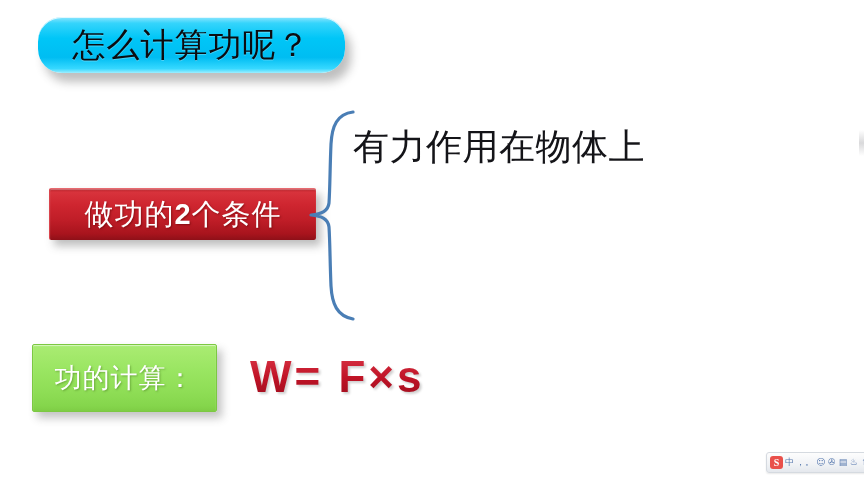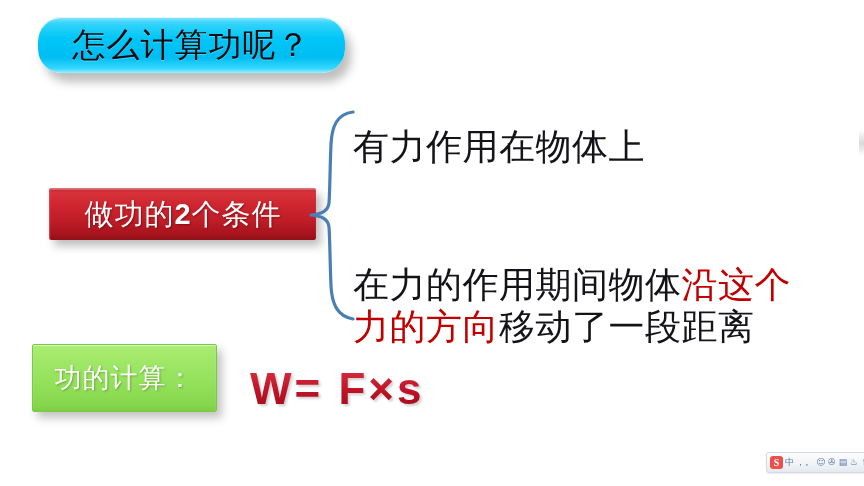--- a/index.html
+++ b/index.html
@@ -139,21 +139,21 @@
     top: 248px;
     white-space: normal;
     width: 450px;
   }
   .hl-red { color: #c00000; }
 
   
   #formula-text {
     position: absolute;
     left: 250px;
-    top: 364px;
+    top: 352px;
     font-family: "Liberation Sans", "DejaVu Sans", sans-serif;
     font-weight: bold;
     font-size: 44px;
     letter-spacing: 3px;
     color: #c3182c;
     background: linear-gradient(to bottom,
                 #e2596a 0%,
                 #d22a3c 18%,
                 #bf1326 52%,
                 #a50f20 85%,
@@ -226,21 +226,20 @@
     <span class="plate-text"><span>做功的</span><b>2</b><span>个条件</span></span>
   </div>
 
   <svg id="brace" viewBox="0 0 52 215" xmlns="http://www.w3.org/2000/svg">
     <path d="M47 4 C 31 6, 26 18, 25 36 C 24 58, 24 80, 23 95 C 22 103, 16 106, 5 107
              C 16 108, 22 111, 23 119 C 24 134, 24 156, 25 178 C 26 196, 31 208, 47 211" fill="none" stroke="#4a7eb5" stroke-width="3.2" stroke-linecap="round" stroke-linejoin="round"></path>
   </svg>
 
   <div class="body-line" id="condition-one">有力作用在物体上</div>
 
-  <div class="body-line" id="condition-two"><span>在力的作用期间物体</span><span class="hl-red">沿这个力的方向</span><span>移动了一段距离</span></div>
 
   <div class="plate" id="formula-plate">
     <span class="plate-text">功的计算：</span>
   </div>
 
   <div id="formula-text">W= F×s</div>
 
   <div id="ime-bar">
     <span class="ime-logo">S</span>
     <span class="ime-ico">中</span>

